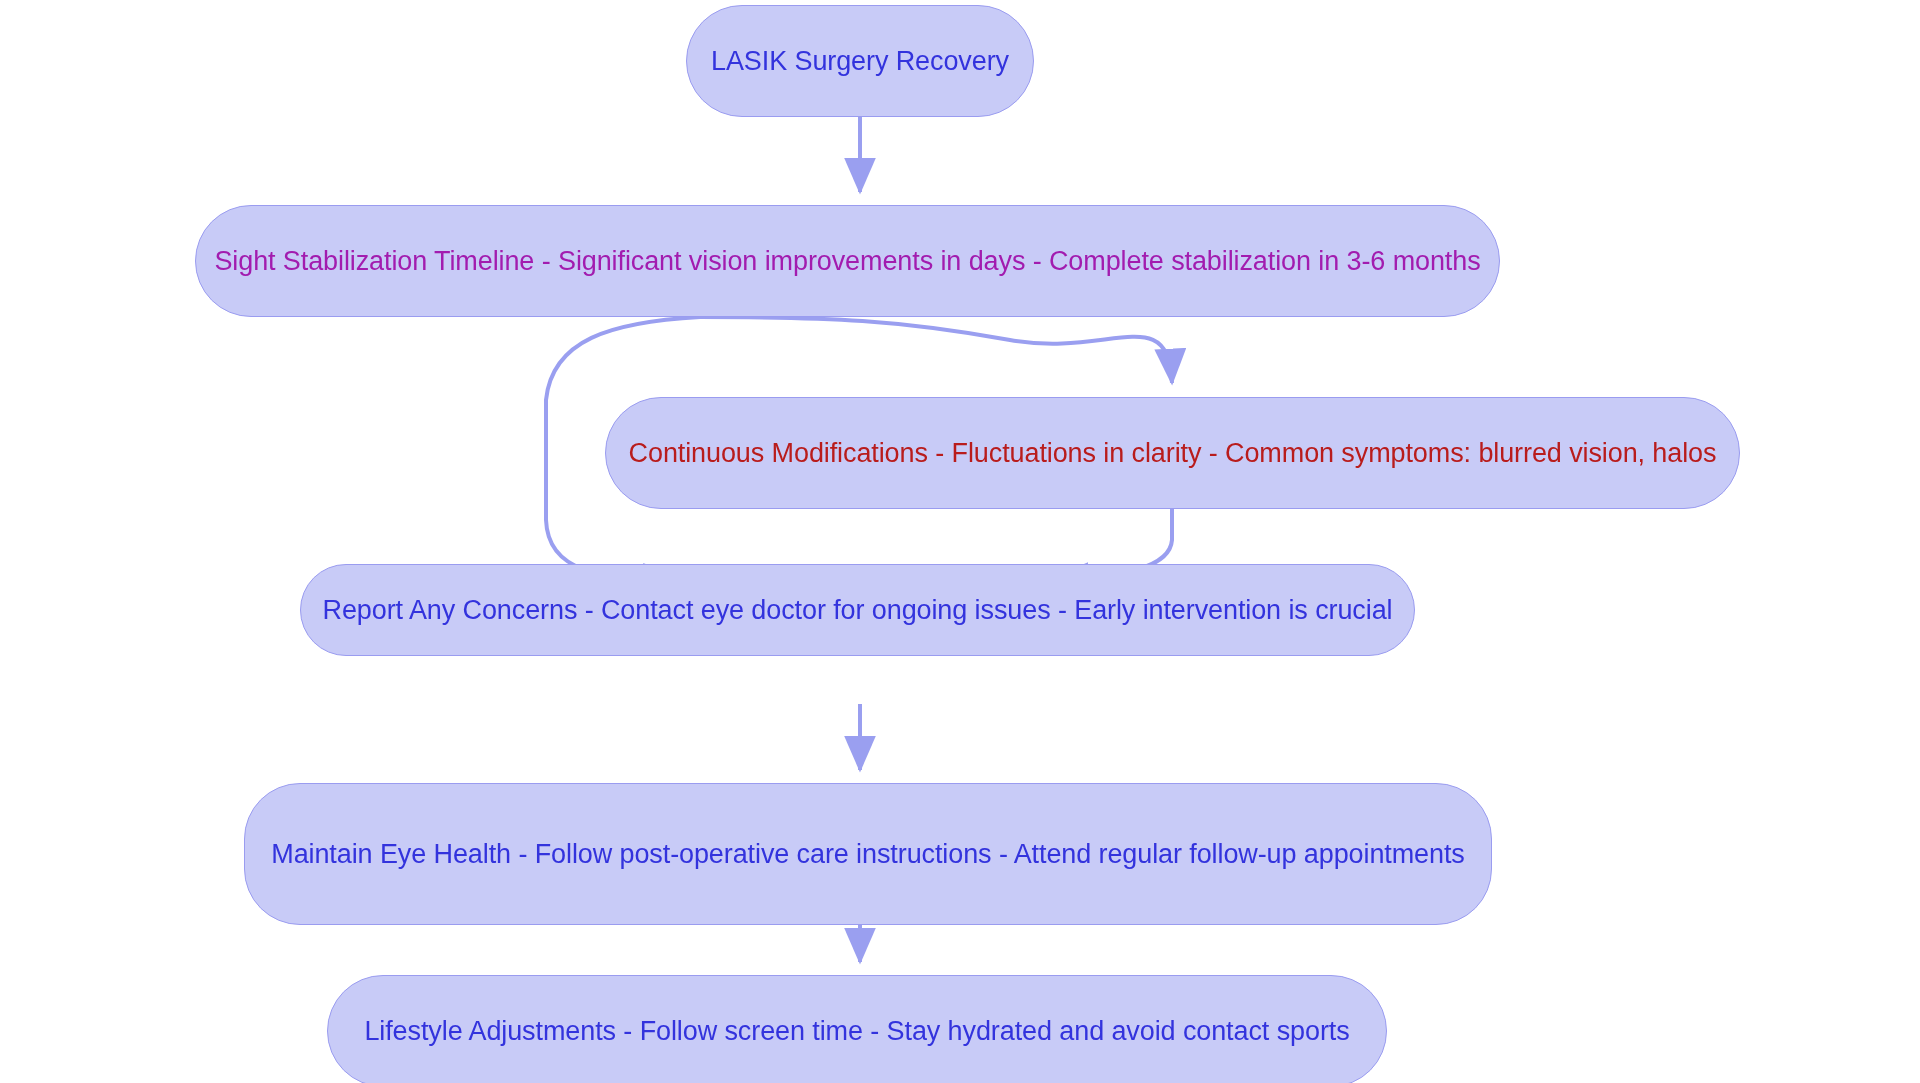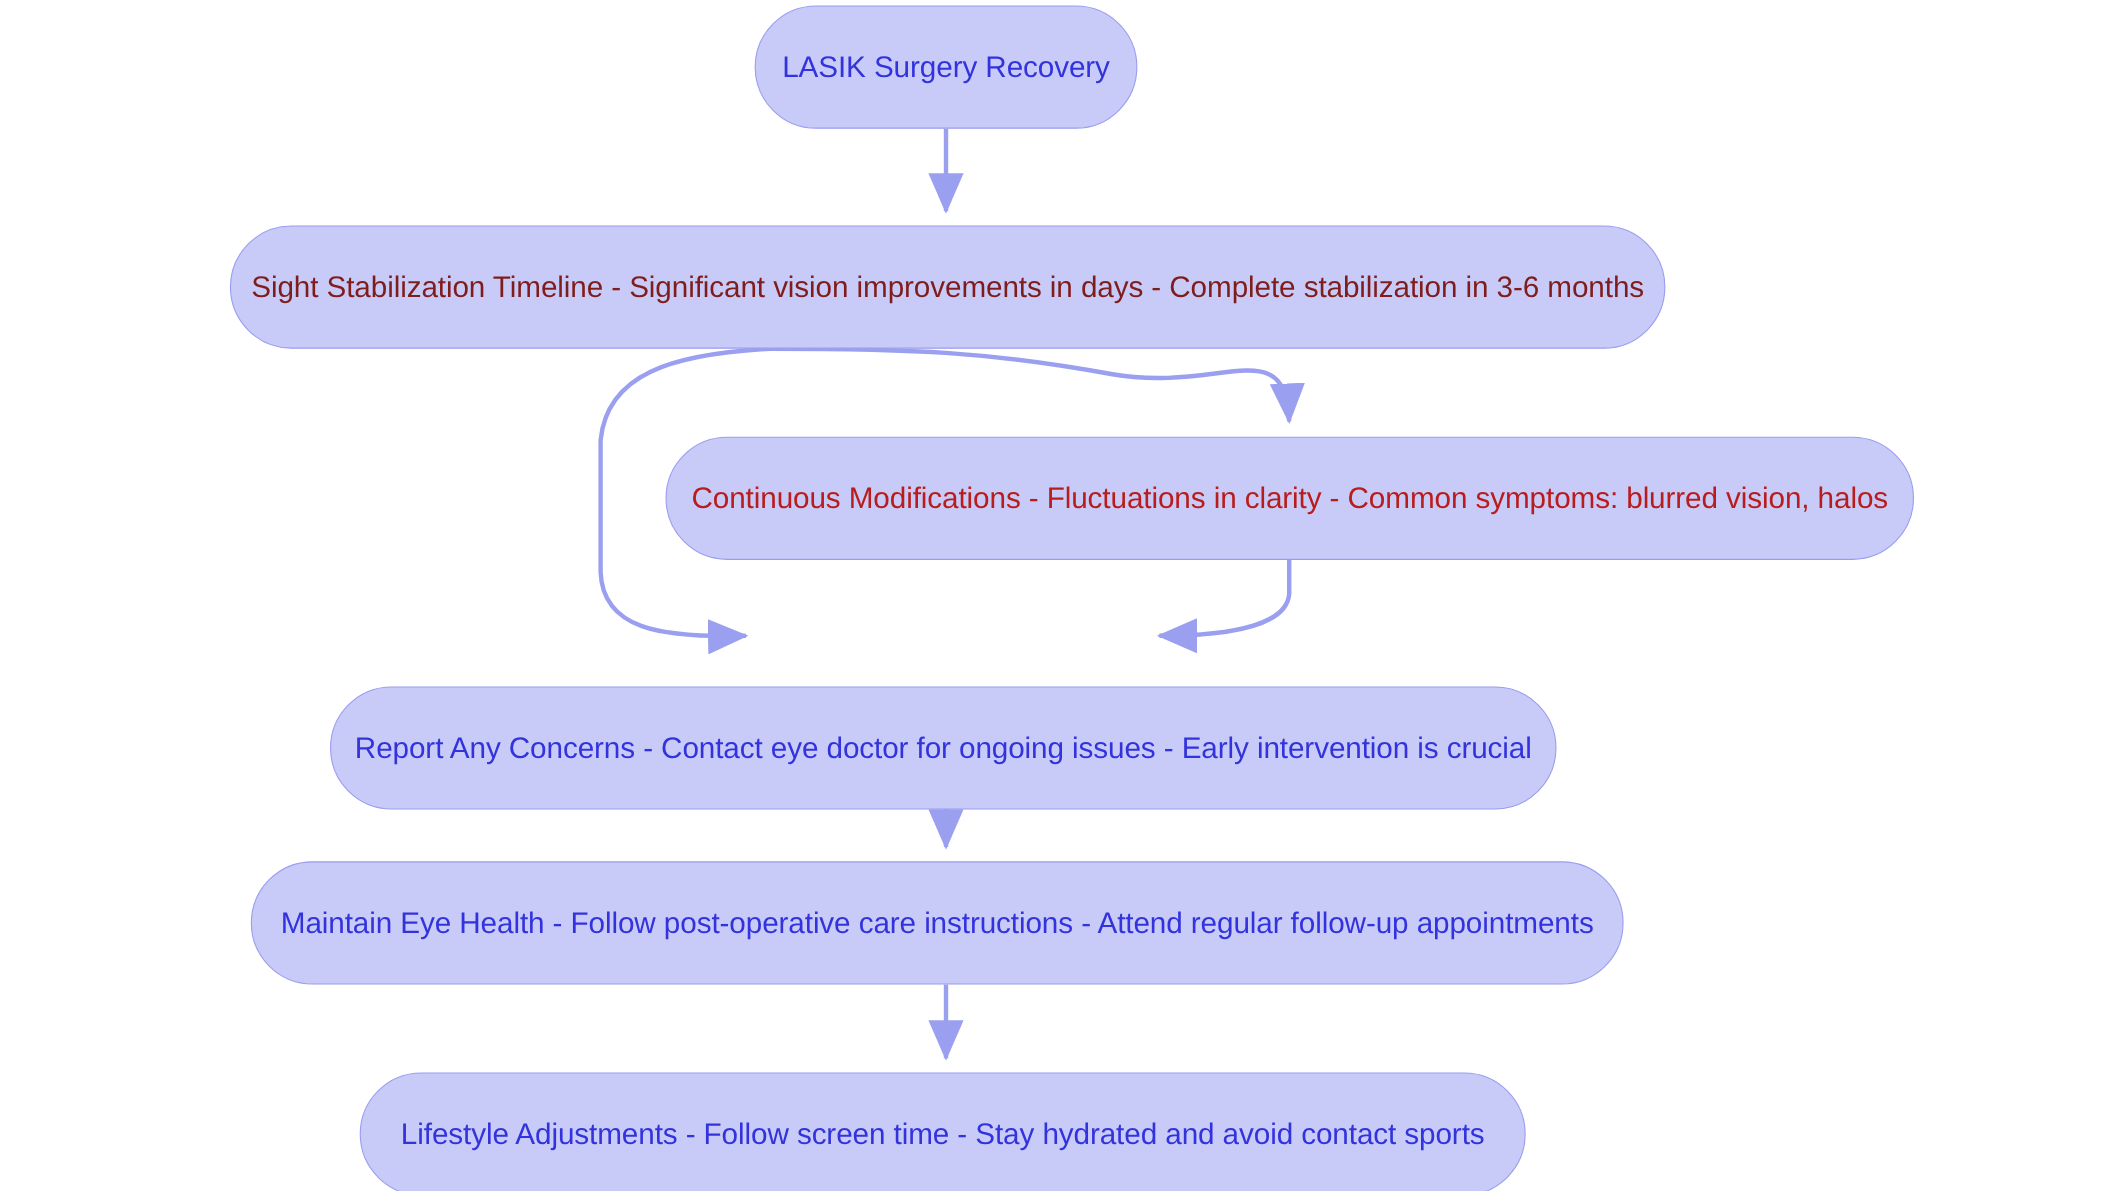--- a/index.html
+++ b/index.html
@@ -71,33 +71,33 @@
 
     <path d="M 860,704 L 860,770" fill="none" stroke="#9a9ff0" stroke-width="4" marker-end="url(#arrowhead)"></path>
 
     <path d="M 860,895 L 860,962" fill="none" stroke="#9a9ff0" stroke-width="4" marker-end="url(#arrowhead)"></path>
   </svg>
 
   <div class="flow-node" style="left: 686px; top: 5px; width: 348px; height: 112px; border-radius: 56px; background: rgb(200, 203, 247); border-color: rgb(154, 156, 240); color: rgb(51, 51, 221);">
     <span class="node-label">LASIK Surgery Recovery</span>
   </div>
 
-  <div class="flow-node" style="left: 209px; top: 205px; width: 1305px; height: 112px; border-radius: 56px; background: rgb(200, 203, 247); border-color: rgb(154, 156, 240); color: #7f1d1d;">
+  <div class="flow-node" style="left: 195px; top: 205px; width: 1305px; height: 112px; border-radius: 56px; background: rgb(200, 203, 247); border-color: rgb(154, 156, 240); color: #a21caf;">
     <span class="node-label">Sight Stabilization Timeline - Significant vision improvements in days - Complete stabilization in 3-6 months</span>
   </div>
 
   <div class="flow-node" style="left: 605px; top: 397px; width: 1135px; height: 112px; border-radius: 56px; background: rgb(200, 203, 247); border-color: rgb(154, 156, 240); color: #b91c1c;">
     <span class="node-label">Continuous Modifications - Fluctuations in clarity - Common symptoms: blurred vision, halos</span>
   </div>
 
-  <div class="flow-node" style="left: 300px; top: 624px; width: 1115px; height: 112px; border-radius: 56px; background: rgb(200, 203, 247); border-color: rgb(154, 156, 240); color: rgb(51, 51, 221);">
+  <div class="flow-node" style="left: 300px; top: 564px; width: 1115px; height: 92px; border-radius: 56px; background: rgb(200, 203, 247); border-color: rgb(154, 156, 240); color: rgb(51, 51, 221);">
     <span class="node-label">Report Any Concerns - Contact eye doctor for ongoing issues - Early intervention is crucial</span>
   </div>
 
-  <div class="flow-node" style="left: 228px; top: 783px; width: 1248px; height: 112px; border-radius: 56px; background: rgb(200, 203, 247); border-color: rgb(154, 156, 240); color: rgb(51, 51, 221);">
+  <div class="flow-node" style="left: 244px; top: 783px; width: 1248px; height: 142px; border-radius: 56px; background: rgb(200, 203, 247); border-color: rgb(154, 156, 240); color: rgb(51, 51, 221);">
     <span class="node-label">Maintain Eye Health - Follow post-operative care instructions - Attend regular follow-up appointments</span>
   </div>
 
   <div class="flow-node" style="left: 327px; top: 975px; width: 1060px; height: 112px; border-radius: 56px; background: rgb(200, 203, 247); border-color: rgb(154, 156, 240); color: rgb(51, 51, 221);">
     <span class="node-label">Lifestyle Adjustments - Follow screen time - Stay hydrated and avoid contact sports</span>
   </div>
 
 </div>
 
 </body></html>

